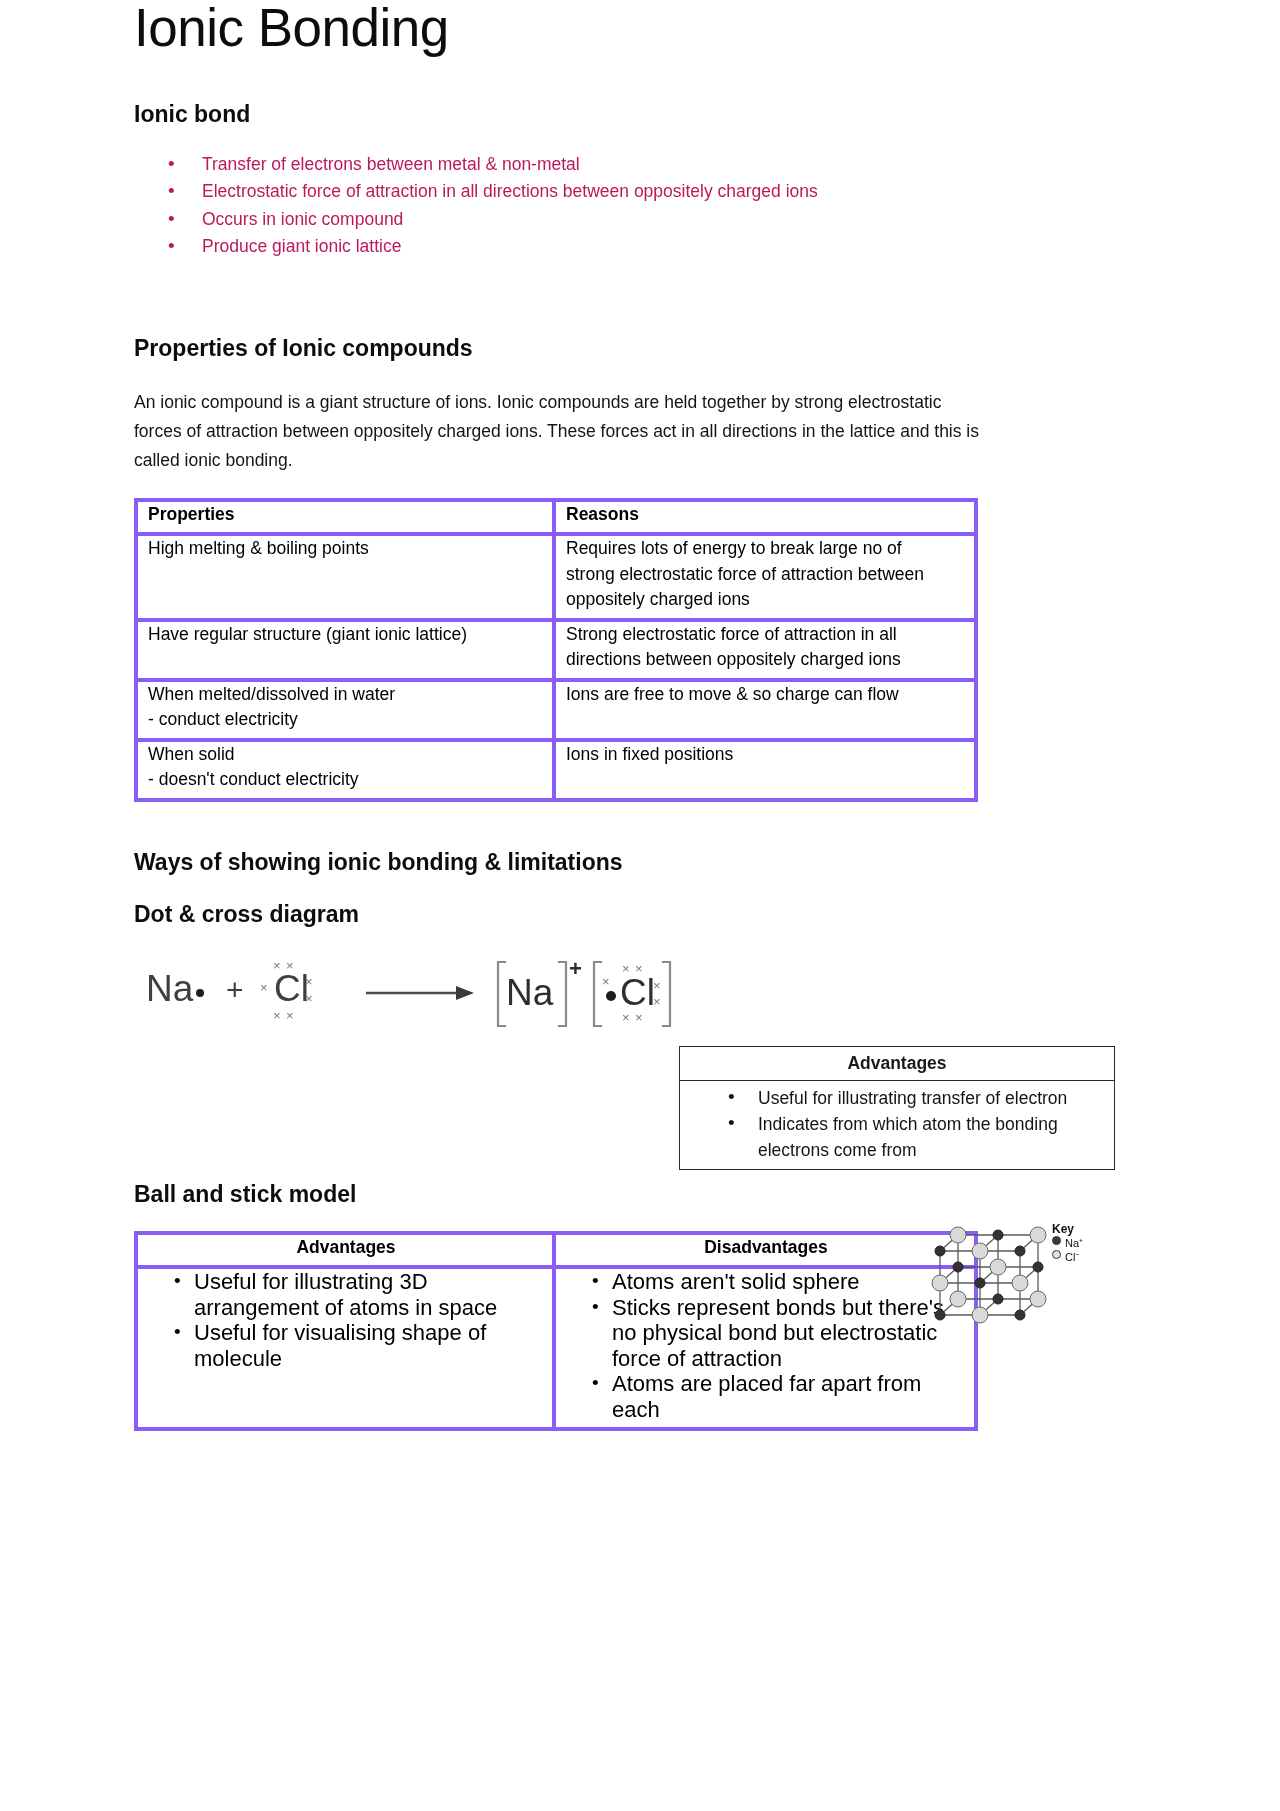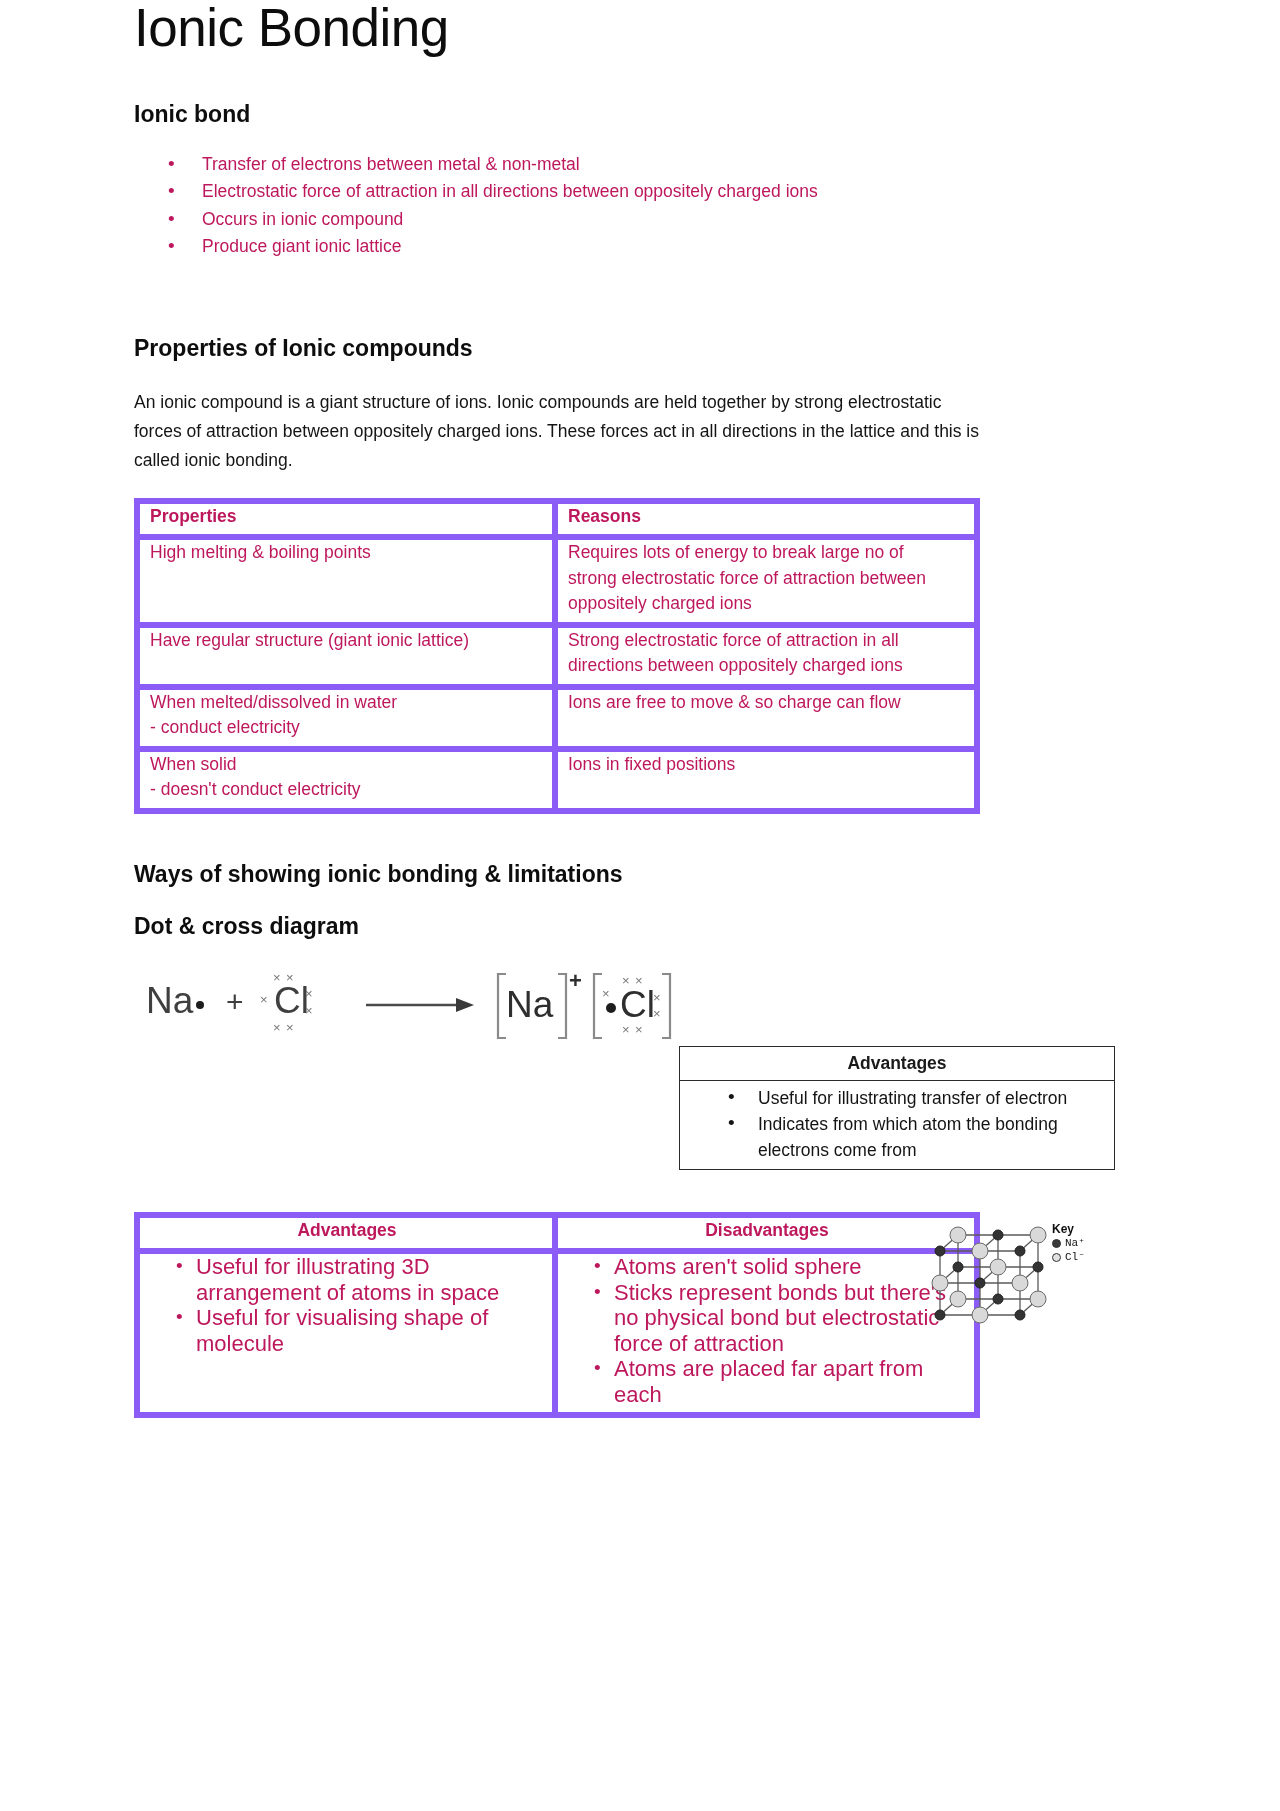--- a/index.html
+++ b/index.html
@@ -74,28 +74,28 @@
     color: #141414;
   }
 
   
   table.doc-tbl {
     border-collapse: collapse;
     width: 840px;
     table-layout: fixed;
   }
   table.doc-tbl td, table.doc-tbl th {
-    border: 6px solid #8b5cf6;
+    border: 4px solid #8b5cf6;
     vertical-align: top;
     font-size: 17.5px;
     line-height: 25.5px;
     padding: 0 8px 5px 10px;
     font-weight: normal;
     text-align: left;
-    color: #be185d;
+    color: #000000;
   }
   table.doc-tbl th { font-weight: bold; }
   .cellline { display: block; }
 
   
   .adv-box {
     position: absolute;
     left: 679px;
     top: 1046px;
     width: 436px;
@@ -158,21 +158,21 @@
   }
   .lattice-key {
     position: absolute;
     left: 1052px;
     top: 1222px;
     font-size: 11px;
     line-height: 14px;
     color: #111;
   }
   .lattice-key .ktitle { font-weight: bold; font-size: 12px; }
-  .lattice-key .krow { display: flex; align-items: center; gap: 4px; font-family: Liberation Mono, monospace; }
+  .lattice-key .krow { display: flex; gap: 4px; }
   .lattice-key .kdot {
     width: 9px; height: 9px; border-radius: 50%;
     border: 1px solid #333; display: inline-block;
   }
   .lattice-key .kdot.na { background: #3a3a3a; }
   .lattice-key .kdot.cl { background: #e2e2e2; }
 </style>
 </head>
 <body>
 
@@ -292,20 +292,21 @@
           <text x="488" y="74" font-size="13" fill="#777">×</text>
           <text x="501" y="74" font-size="13" fill="#777">×</text>
           <text x="519" y="42" font-size="13" fill="#777">×</text>
           <text x="519" y="58" font-size="13" fill="#777">×</text>
           <path d="M 528 14 L 536 14 L 536 78 L 528 78" stroke="#8a8a8a" stroke-width="2.2" fill="none"></path>
         </g>
       </svg>
     </div>
 
     <div style="height:149px"></div>
+    <div class="sec-head">Ball and stick model</div>
 
     <div style="height:21px"></div>
     <table class="doc-tbl">
       <colgroup>
           <col style="width:418px">
           <col style="width:422px">
         </colgroup>
       <thead>
         <tr>
           <th style="text-align:center">Advantages</th>

